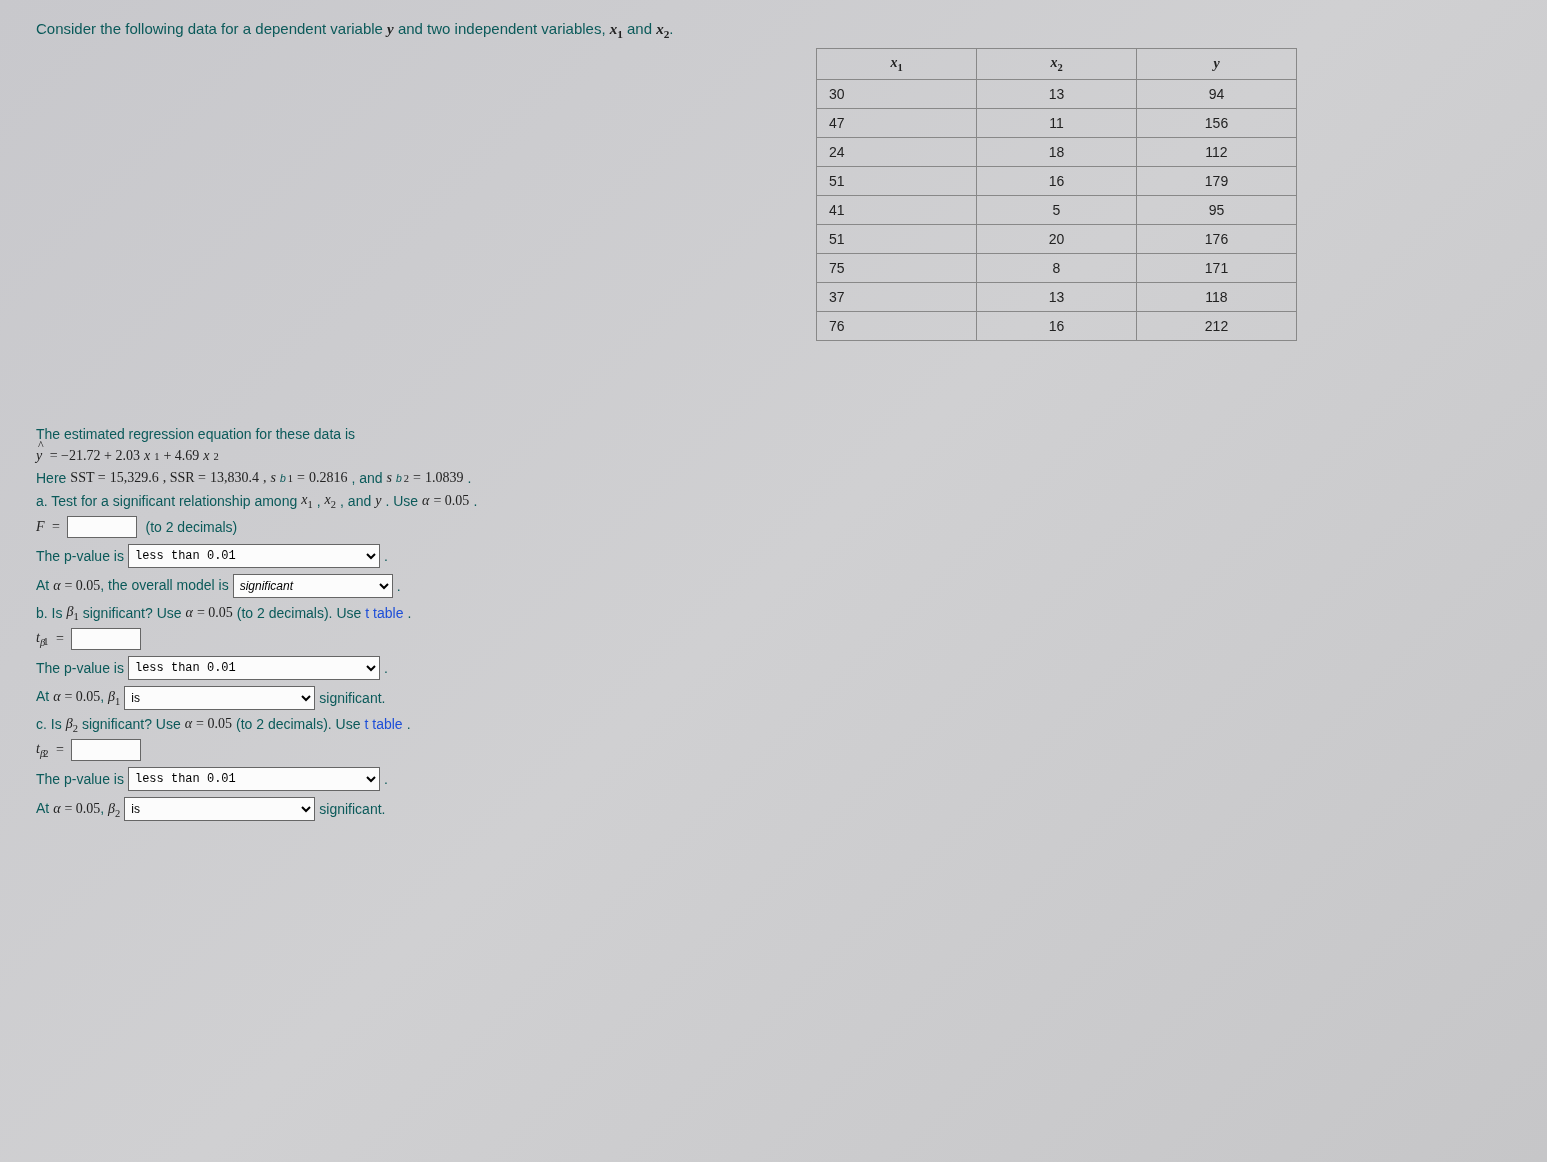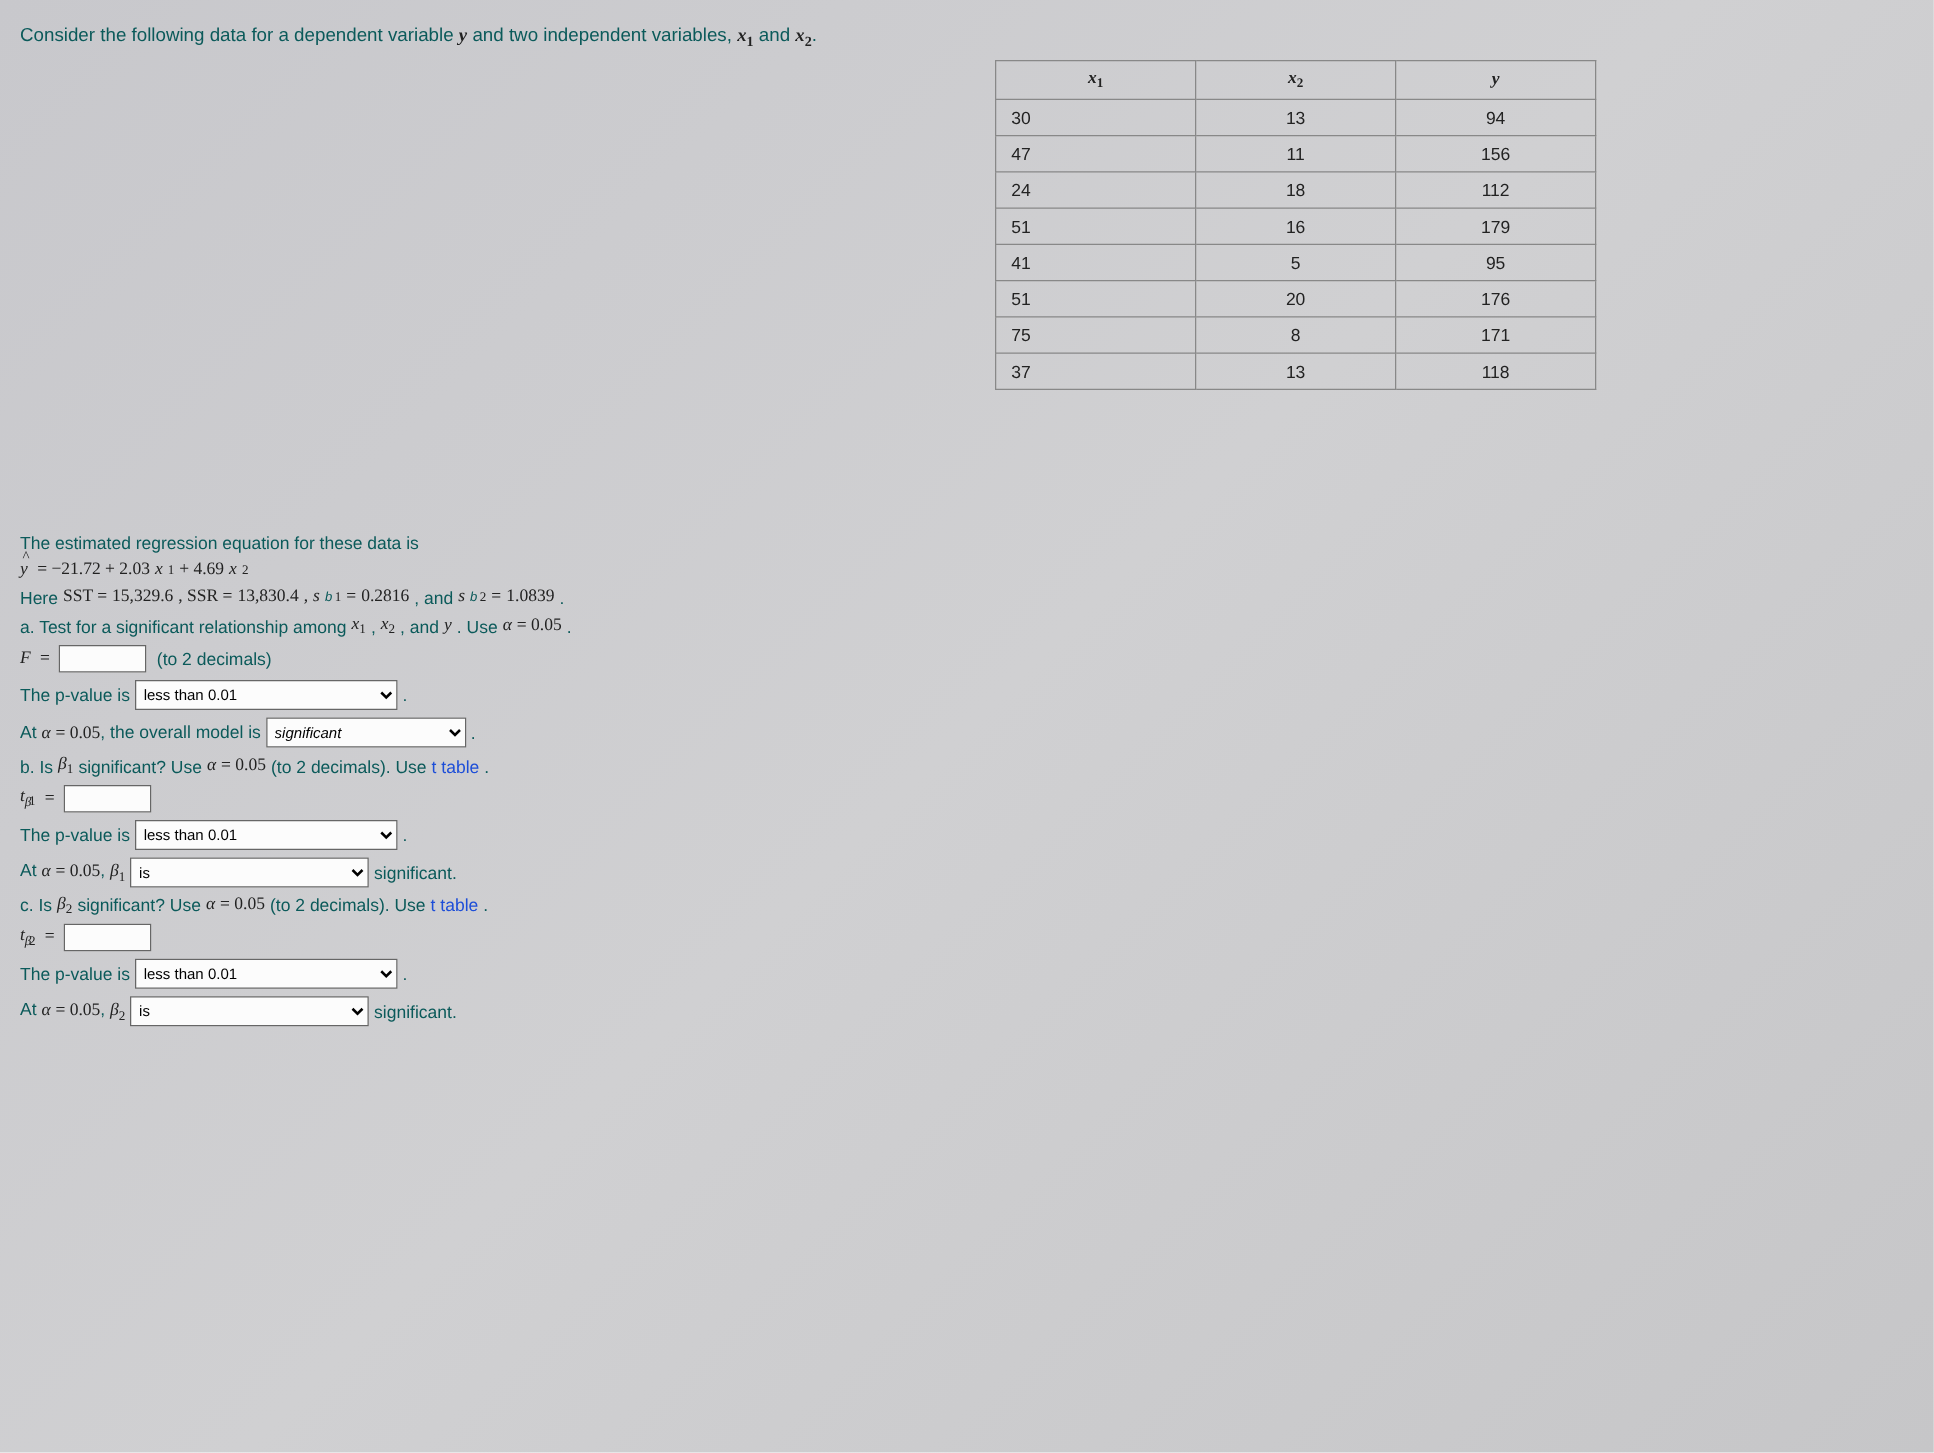--- a/index.html
+++ b/index.html
@@ -9,21 +9,21 @@
     font-family: Verdana, Geneva, sans-serif;
     font-size: 14px;
     background: linear-gradient(135deg, #c8c8cc 0%, #d0d0d2 50%, #c6c6c8 100%);
     color: #333;
     width: 1547px;
     height: 1162px;
     position: relative;
     overflow: hidden;
   }
   .page {
-    padding: 20px 20px 20px 16px;
+    padding: 20px 20px 20px 36px;
   }
   .intro {
     color: #0b5a5a;
     font-size: 15px;
     margin-bottom: 8px;
   }
   .content-row {
     display: flex;
     align-items: flex-start;
   }
@@ -85,21 +85,21 @@
     padding: 0 4px;
     font-size: 13px;
   }
   select.sel {
     border: 1px solid #666;
     background: #fcfcfc;
     height: 24px;
     font-size: 12px;
     padding: 0 2px;
   }
-  .sel.w1 { width: 210px; }
+  .sel.w1 { width: 252px; font-family: Liberation Mono, monospace; }
   .sel.w2 { width: 160px; font-style: italic; }
   .sel.w3 { width: 191px; }
   a.link { color: #1d4ed8; text-decoration: none; }
   .bold { font-weight: bold; }
   .hat { position: relative; display:inline-block;}
   .hat::before{
     content:"^";
     position:absolute;
     top:-10px; left:2px;
     font-style:normal;
@@ -157,20 +157,25 @@
           </tr>
           <tr>
             <td>75</td>
             <td>8</td>
             <td>171</td>
           </tr>
           <tr>
             <td>37</td>
             <td>13</td>
             <td>118</td>
+          </tr>
+          <tr>
+            <td>76</td>
+            <td>16</td>
+            <td>212</td>
           </tr>
         </tbody>
     </table>
   </div>
 
   <div class="qbody">
     <div class="line">The estimated regression equation for these data is</div>
     <div class="line">
       <span class="math hat">y</span>
         <span class="mathnum">&nbsp;= −21.72 + 2.03</span>

